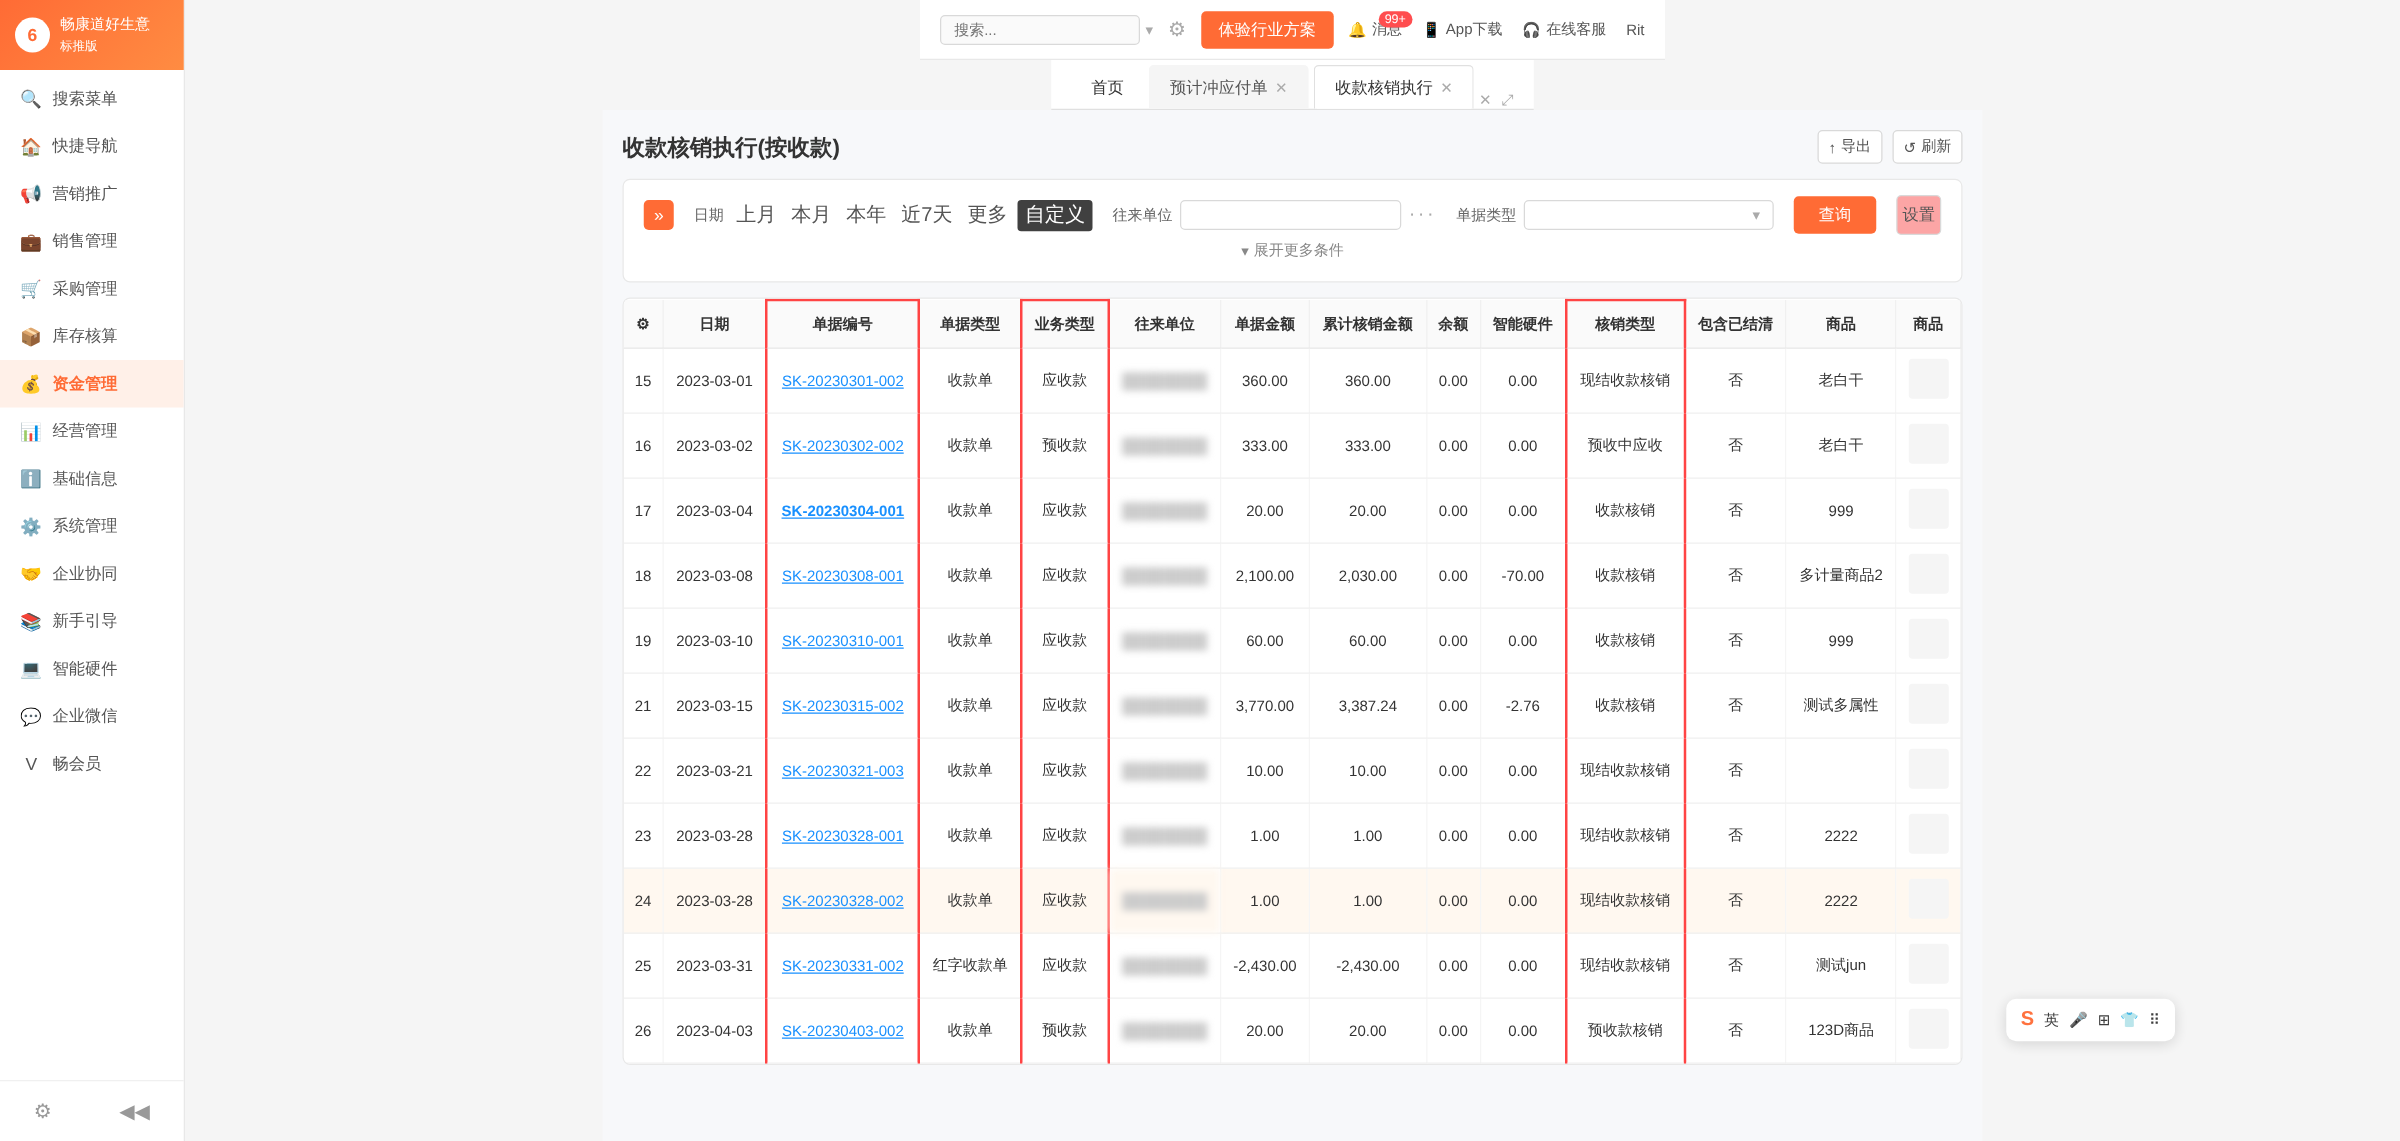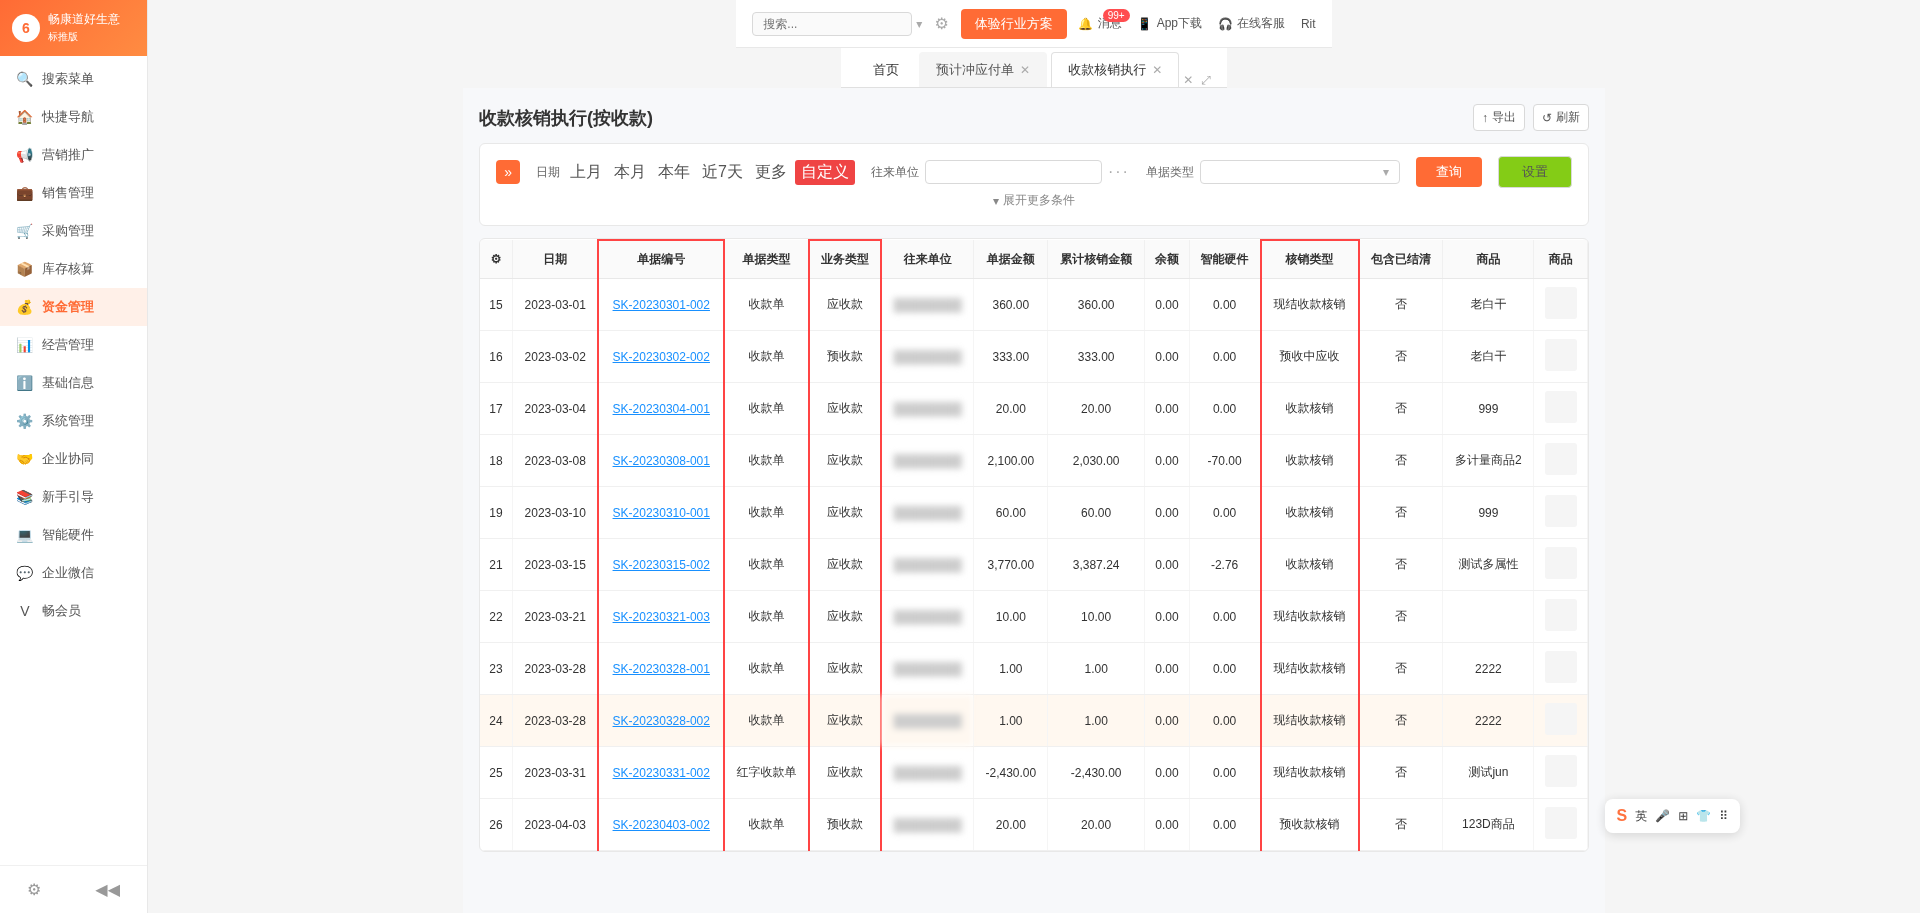--- a/index.html
+++ b/index.html
@@ -53,26 +53,26 @@
     .action-btn { display: flex; align-items: center; gap: 4px; font-size: 12px; color: #555; cursor: pointer; padding: 4px 8px; border: 1px solid #d9d9d9; border-radius: 4px; background: #fff; }
 
     
     .filter-bar { background: #fff; border: 1px solid #e8e8e8; border-radius: 6px; padding: 12px 16px; margin-bottom: 12px; }
     .filter-row { display: flex; align-items: center; gap: 16px; flex-wrap: wrap; }
     .filter-expand-btn { background: #ff6b35; color: #fff; border: none; width: 24px; height: 24px; border-radius: 4px; cursor: pointer; display: flex; align-items: center; justify-content: center; font-size: 14px; flex-shrink: 0; }
     .filter-group { display: flex; align-items: center; gap: 6px; }
     .filter-label { color: #666; font-size: 12px; flex-shrink: 0; }
     .filter-date-shortcuts { display: flex; gap: 4px; }
     .date-shortcut { font-size: 16px; color: #555; cursor: pointer; padding: 2px 4px; }
-    .date-shortcut.custom { color: #fff; background: #ef4444; border-radius: 3px; padding: 2px 6px; }
+    .date-shortcut.custom { color: #fff; background: #404040; border-radius: 3px; padding: 2px 6px; }
     .filter-input { border: 1px solid #d9d9d9; border-radius: 4px; padding: 4px 10px; font-size: 12px; min-width: 160px; color: #aaa; }
     .filter-dots { color: #aaa; font-size: 16px; letter-spacing: 2px; }
     .filter-select { border: 1px solid #d9d9d9; border-radius: 4px; padding: 4px 10px; font-size: 12px; min-width: 200px; background: #fff; color: #aaa; display: flex; align-items: center; justify-content: space-between; cursor: pointer; }
     .query-btn { background: #ff6b35; color: #fff; border: none; border-radius: 4px; padding: 6px 20px; font-size: 13px; cursor: pointer; }
-    .setting-btn { background: #84cc16; color: #555; border: 1px solid #d9d9d9; border-radius: 4px; padding: 6px 23px; font-size: 13px; cursor: pointer; }
+    .setting-btn { background: #fca5a5; color: #555; border: 1px solid #d9d9d9; border-radius: 4px; padding: 6px 4px; font-size: 13px; cursor: pointer; }
     .expand-more { display: flex; justify-content: center; padding: 4px 0; }
     .expand-more-btn { color: #888; font-size: 12px; cursor: pointer; display: flex; align-items: center; gap: 4px; }
 
     
     .table-container { background: #fff; border: 1px solid #e8e8e8; border-radius: 6px; overflow: hidden; }
     .data-table { width: 100%; border-collapse: collapse; font-size: 12px; }
     .data-table thead { background: #fafafa; }
     .data-table th { padding: 10px 8px; text-align: center; border-bottom: 1px solid #e8e8e8; border-right: 1px solid #f0f0f0; color: #333; font-weight: 600; white-space: nowrap; }
     .data-table td { padding: 8px 8px; text-align: center; border-bottom: 1px solid #f0f0f0; border-right: 1px solid #f5f5f5; color: #333; white-space: nowrap; }
     .link-cell { color: #1890ff; cursor: pointer; text-decoration: underline; }
@@ -325,21 +325,21 @@
     <td style="border-left:2px solid #ff4444;border-right:2px solid #ff4444;">预收中应收</td>
     <td>否</td>
     <td>老白干</td>
     <td>
       <div class="thumb-cell" style="background:#f5f5f5;display:inline-block;width:32px;height:32px;border-radius:3px;"></div>
     </td>
   </tr>
             <tr>
     <td>17</td>
     <td>2023-03-04</td>
-    <td style="border-left:2px solid #ff4444;border-right:2px solid #ff4444;">
+    <td style="border-left:2px solid #ff4444;border-right:2px solid #ff4444;font-weight:bold;">
       <span class="link-cell">SK-20230304-001</span>
     </td>
     <td>收款单</td>
     <td style="border-left:2px solid #ff4444;border-right:2px solid #ff4444;">应收款</td>
     <td style="color:#ccc;filter:blur(3px);">████████</td>
     <td class="">20.00</td>
     <td class="">20.00</td>
     <td>0.00</td>
     <td class="">0.00</td>
     <td style="border-left:2px solid #ff4444;border-right:2px solid #ff4444;">收款核销</td>

